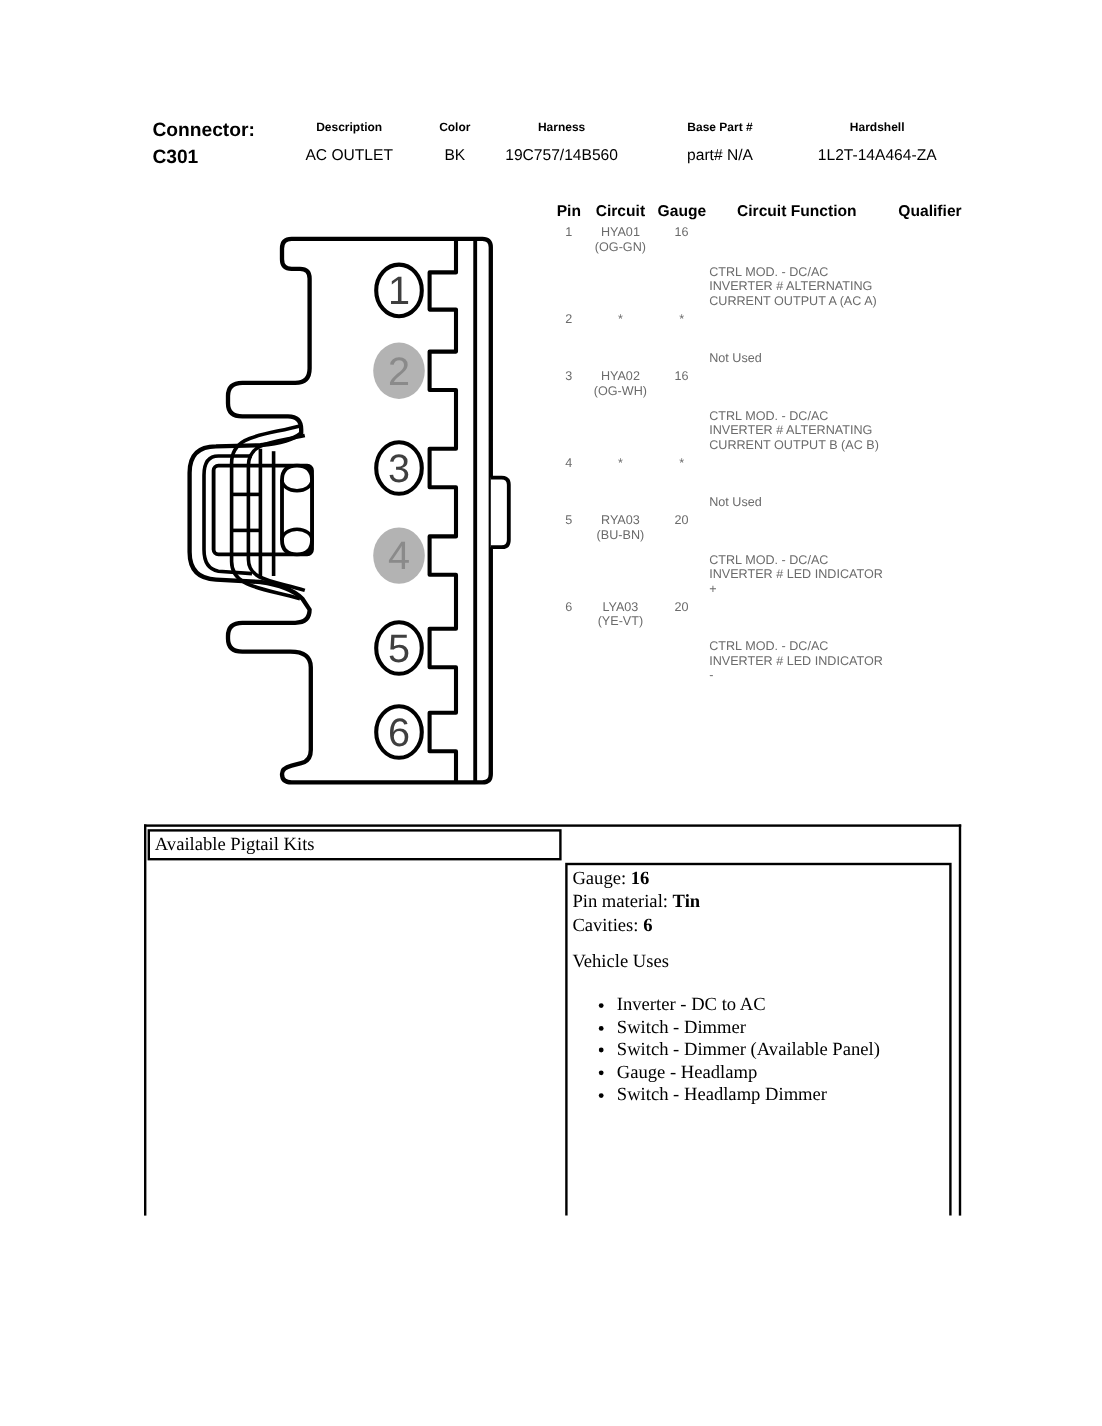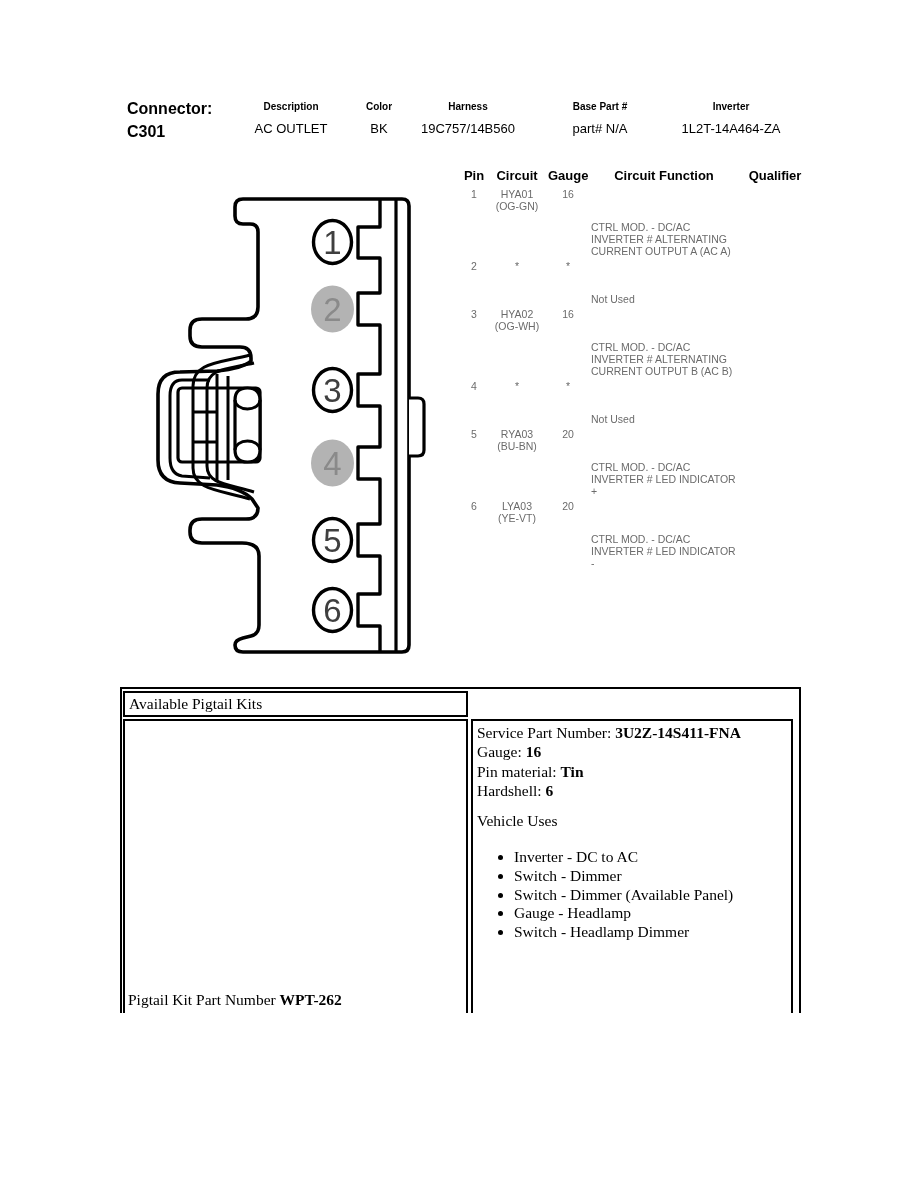--- a/index.html
+++ b/index.html
@@ -67,21 +67,21 @@
   </div>
   <div class="hdr-col" style="left:403px;width:130px;">
     <div class="lbl">Harness</div>
     <div class="val">19C757/14B560</div>
   </div>
   <div class="hdr-col" style="left:538px;width:124px;">
     <div class="lbl">Base Part #</div>
     <div class="val">part# N/A</div>
   </div>
   <div class="hdr-col" style="left:663px;width:136px;">
-    <div class="lbl">Inverter</div>
+    <div class="lbl">Hardshell</div>
     <div class="val">1L2T-14A464-ZA</div>
   </div>
 
   <div class="pin-table">
     <div class="pt-head">
       <div>Pin</div>
       <div>Circuit</div>
       <div>Gauge</div>
       <div>Circuit Function</div>
       <div>Qualifier</div>
@@ -221,37 +221,29 @@
         <text x="192.5" y="294.5" text-anchor="middle" font-family="&quot;Liberation Sans&quot;, sans-serif" font-size="33" fill="#8a8a8a">4</text>
         <ellipse cx="192.5" cy="360" rx="19" ry="21.5" fill="#ffffff" stroke="#000000" stroke-width="3.4"></ellipse>
         <text x="192.5" y="371.5" text-anchor="middle" font-family="&quot;Liberation Sans&quot;, sans-serif" font-size="33" fill="#3f3f3f">5</text>
         <ellipse cx="192.5" cy="430" rx="19" ry="21.5" fill="#ffffff" stroke="#000000" stroke-width="3.4"></ellipse>
         <text x="192.5" y="441.5" text-anchor="middle" font-family="&quot;Liberation Sans&quot;, sans-serif" font-size="33" fill="#3f3f3f">6</text>
       </g>
   </svg>
 
   <div class="pigtail">
     <div class="pk-head">Available Pigtail Kits</div>
-    <div class="pk-left">
-      <div class="pk-partline">
-        <span>Pigtail Kit Part Number </span><b>WPT-262</b>
-      </div>
-    </div>
     <div class="pk-right">
       <div class="dl">
-        <span>Service Part Number: </span><b>3U2Z-14S411-FNA</b>
-      </div>
-      <div class="dl">
         <span>Gauge: </span><b>16</b>
       </div>
       <div class="dl">
         <span>Pin material: </span><b>Tin</b>
       </div>
       <div class="dl">
-        <span>Hardshell: </span><b>6</b>
+        <span>Cavities: </span><b>6</b>
       </div>
       <div class="vu-label">Vehicle Uses</div>
       <ul class="vu-list" id="vehicle-uses-list">
           <li>Inverter - DC to AC</li>
           <li>Switch - Dimmer</li>
           <li>Switch - Dimmer (Available Panel)</li>
           <li>Gauge - Headlamp</li>
           <li>Switch - Headlamp Dimmer</li>
         </ul>
     </div>

